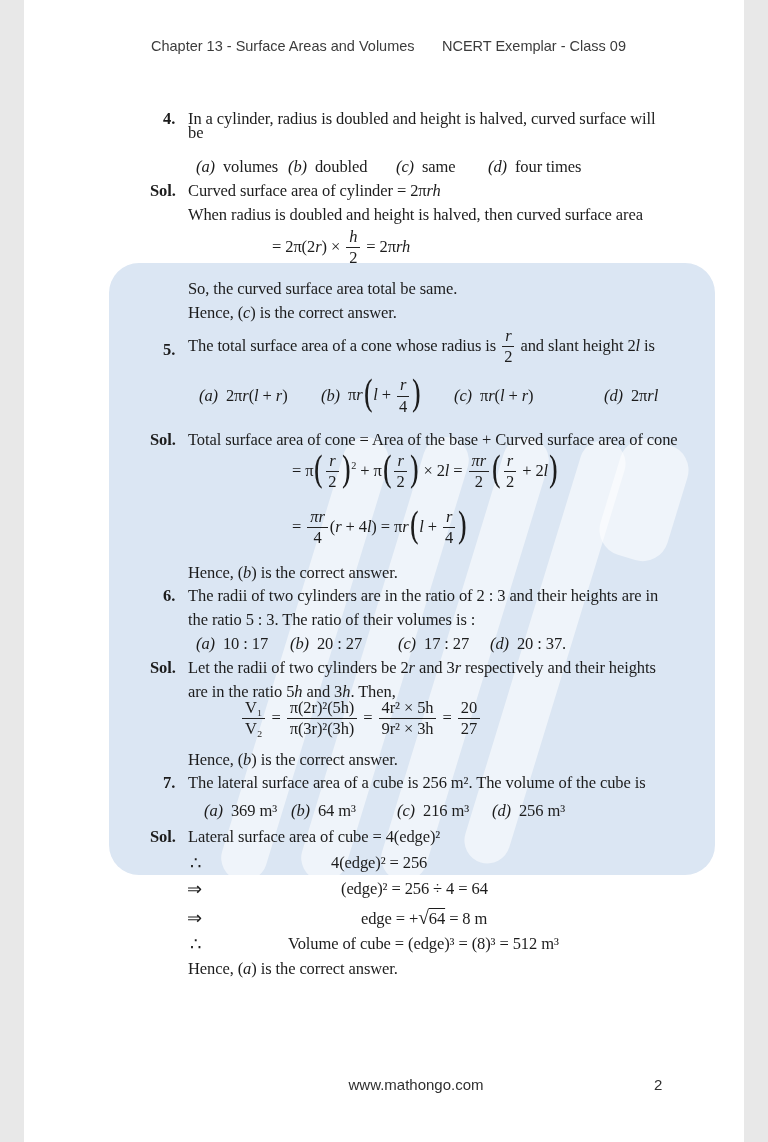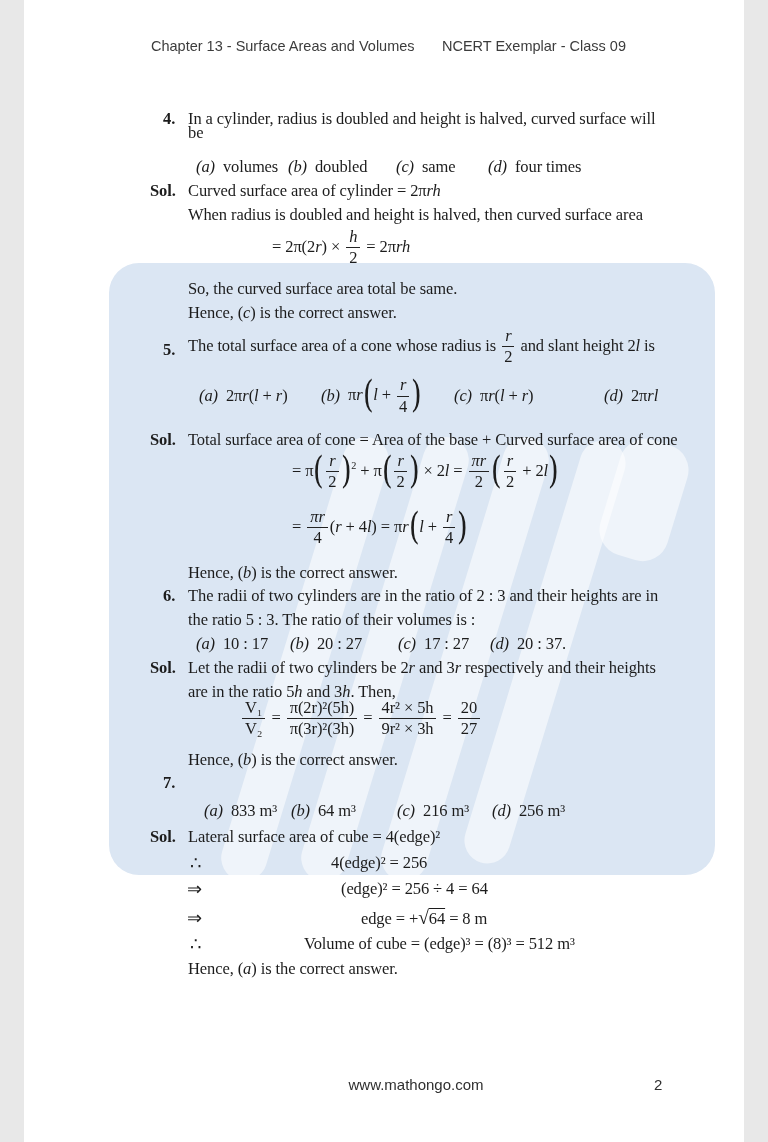--- a/index.html
+++ b/index.html
@@ -83,35 +83,36 @@
   <div class="abs t" style="left:374px;top:632px;"><span class="ol">(c)</span><span>17 : 27</span></div>
   <div class="abs t" style="left:466px;top:632px;"><span class="ol">(d)</span><span>20 : 37.</span></div>
 
   <div class="abs t b" style="left:126px;top:656px;">Sol.</div>
   <div class="abs t math" style="left:164px;top:656px;"><span class="m-txt">Let the radii of two cylinders be 2</span><span class="m-it">r</span><span class="m-txt"> and 3</span><span class="m-it">r</span><span class="m-txt"> respectively and their heights</span></div>
   <div class="abs t math" style="left:164px;top:680px;font-family:Liberation Serif, serif;"><span class="m-txt">are in the ratio 5</span><span class="m-it">h</span><span class="m-txt"> and 3</span><span class="m-it">h</span><span class="m-txt">. Then,</span></div>
   <div class="abs t math" style="left:216px;top:699px;"><span class="frac"><span class="fnum">V₁</span><span class="fden">V₂</span></span><span class="m-txt"> = </span><span class="frac"><span class="fnum">π(2r)²(5h)</span><span class="fden">π(3r)²(3h)</span></span><span class="m-txt"> = </span><span class="frac"><span class="fnum">4r² × 5h</span><span class="fden">9r² × 3h</span></span><span class="m-txt"> = </span><span class="frac"><span class="fnum">20</span><span class="fden">27</span></span></div>
   <div class="abs t math" style="left:164px;top:748px;"><span class="m-txt">Hence, (</span><span class="m-it">b</span><span class="m-txt">) is the correct answer.</span></div>
 
   <div class="abs t b" style="left:139px;top:771px;">7.</div>
+  <div class="abs t" style="left:164px;top:771px;">The lateral surface area of a cube is 256 m². The volume of the cube is</div>
 
-  <div class="abs t" style="left:180px;top:799px;"><span class="ol">(a)</span><span>833 m³</span></div>
+  <div class="abs t" style="left:180px;top:799px;"><span class="ol">(a)</span><span>369 m³</span></div>
   <div class="abs t" style="left:267px;top:799px;"><span class="ol">(b)</span><span>64 m³</span></div>
   <div class="abs t" style="left:373px;top:799px;"><span class="ol">(c)</span><span>216 m³</span></div>
   <div class="abs t" style="left:468px;top:799px;"><span class="ol">(d)</span><span>256 m³</span></div>
 
   <div class="abs t b" style="left:126px;top:825px;">Sol.</div>
   <div class="abs t" style="left:164px;top:825px;">Lateral surface area of cube = 4(edge)²</div>
 
   <div class="abs t sym" style="left:166px;top:851px;">∴</div>
   <div class="abs t math" style="left:307px;top:851px;"><span class="m-txt">4(edge)² = 256</span></div>
   <div class="abs t sym" style="left:163px;top:877px;">⇒</div>
   <div class="abs t math" style="left:317px;top:877px;"><span class="m-txt">(edge)² = 256 ÷ 4 = 64</span></div>
   <div class="abs t sym" style="left:163px;top:906px;">⇒</div>
   <div class="abs t math" style="left:337px;top:906px;"><span class="m-txt">edge = +</span><span class="sqrt">√</span><span class="sqrt-body">64</span><span class="m-txt"> = 8 m</span></div>
   <div class="abs t sym" style="left:166px;top:932px;">∴</div>
-  <div class="abs t math" style="left:264px;top:932px;margin-left:16px;"><span class="m-txt">Volume of cube = (edge)³ = (8)³ = 512 m³</span></div>
+  <div class="abs t math" style="left:264px;top:932px;"><span class="m-txt">Volume of cube = (edge)³ = (8)³ = 512 m³</span></div>
   <div class="abs t math" style="left:164px;top:957px;"><span class="m-txt">Hence, (</span><span class="m-it">a</span><span class="m-txt">) is the correct answer.</span></div>
 
   <div class="abs ftr" style="left:8px;width:768px;text-align:center;top:1076px;">www.mathongo.com</div>
   <div class="abs ftr" style="left:630px;top:1076px;">2</div>
 
 </div>
 
 </body></html>

